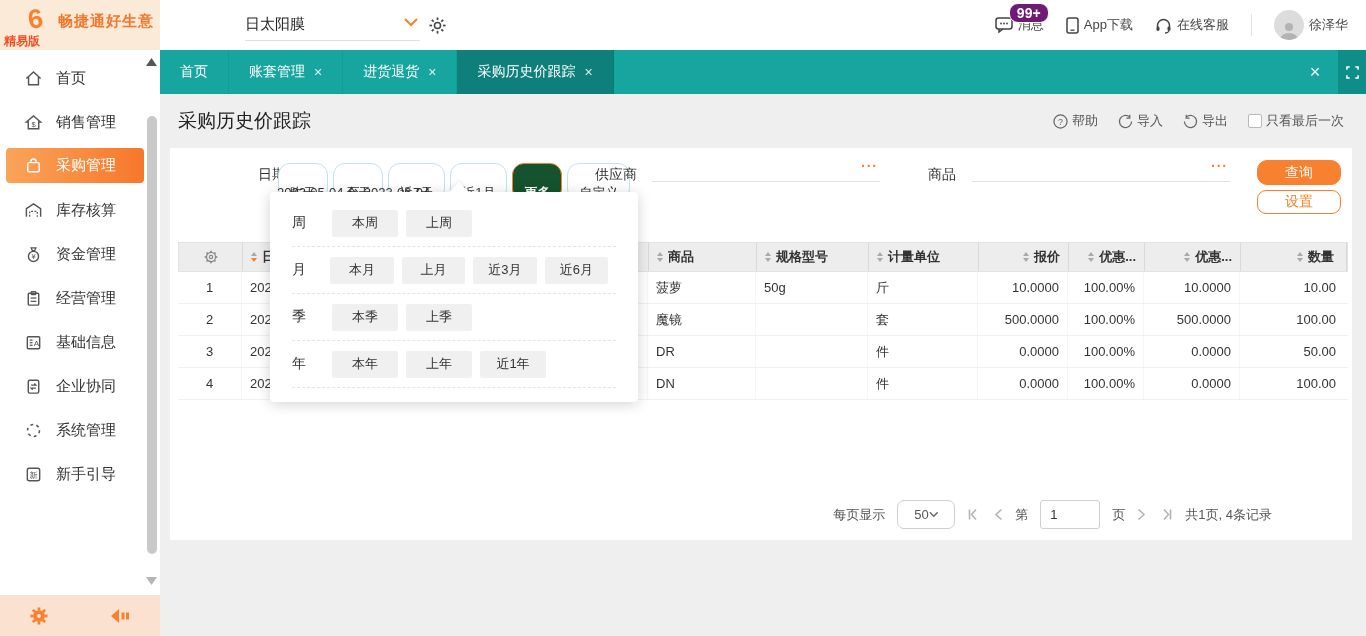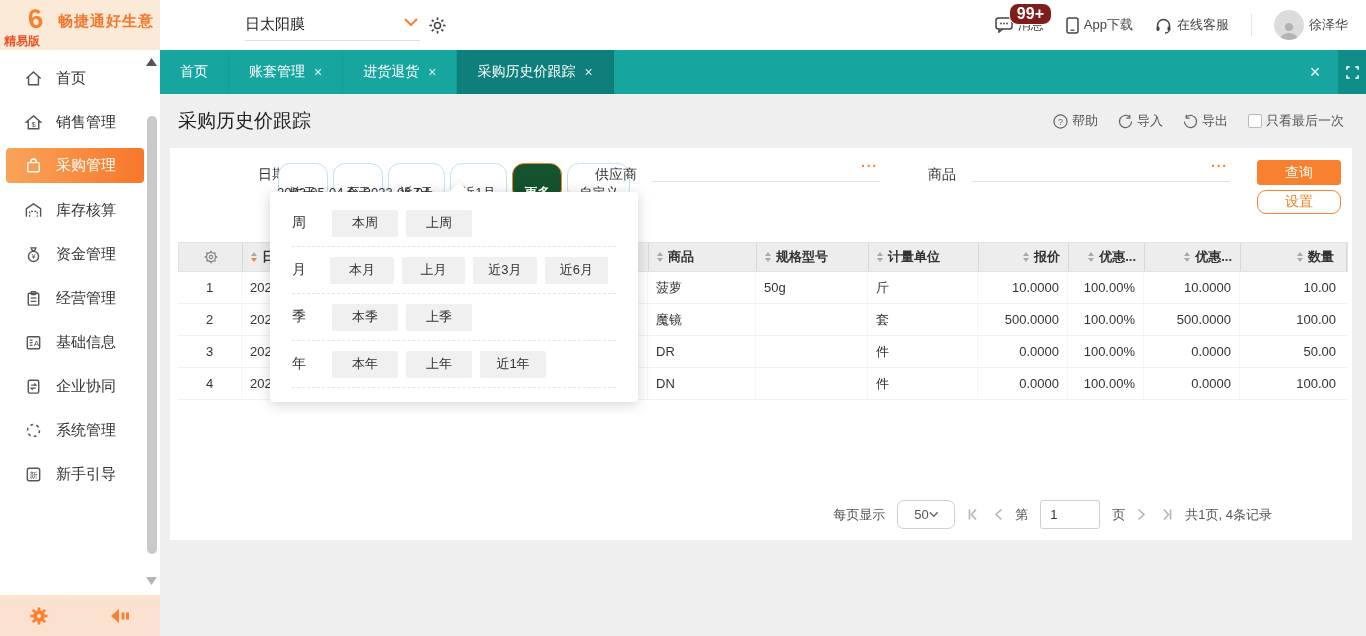--- a/index.html
+++ b/index.html
@@ -15,21 +15,21 @@
   .logo-edition { position:absolute; left:4px; top:33px; font-size:12px; font-weight:bold; color:#f04f23; }
   .company-select { position:absolute; left:245px; top:9px; width:175px; height:32px; cursor:pointer; }
   .company-select .txt { font-size:15px; color:#222; line-height:30px; }
   .company-select .line { position:absolute; left:0; right:0; bottom:0; height:1px; background:#e0e0e0; }
   .company-select .chev { position:absolute; right:2px; top:9px; }
   .hdr-gear { position:absolute; left:428px; top:16px; }
   .trial-btn { position:absolute; left:458px; top:11px; height:30px; padding:0 16px; background:#f7812e; color:#fff;
     font-size:14px; border:none; border-radius:4px; line-height:30px; cursor:pointer; }
   .hdr-right { position:absolute; right:18px; top:0; height:50px; display:flex; align-items:center; gap:22px; }
   .hdr-item { display:flex; align-items:center; gap:5px; font-size:13px; color:#444; cursor:pointer; position:relative; }
-  .badge { position:absolute; left:14px; top:-13px; background:#7f1d1d; color:#fff; font-size:16px; font-weight:bold;
+  .badge { position:absolute; left:14px; top:-13px; background:#701a75; color:#fff; font-size:14px; font-weight:bold;
     padding:1px 7px; border-radius:9px; border:1px solid #fff; }
   .hdr-divider { width:1px; height:22px; background:#e3e3e3; }
   .avatar { width:30px; height:30px; border-radius:50%; background:#dcdcdc; display:flex; align-items:flex-end; justify-content:center; overflow:hidden; }
 
   
   .sidebar { position:absolute; left:0; top:50px; width:160px; height:545px; background:#fff; z-index:20; }
   .side-list { padding-top:6px; }
   .side-item { height:44px; display:flex; align-items:center; padding-left:24px; gap:13px; font-size:15px; color:#333; cursor:pointer; }
   .side-item .ic { width:19px; height:19px; color:#555; flex:none; }
   .side-item.active { margin:0 16px 0 6px; padding-left:18px; height:35px; border-radius:4px; color:#fff;
@@ -63,21 +63,21 @@
   
   .f-label { position:absolute; font-size:14px; color:#333; }
   .pills { position:absolute; left:108px; top:15px; display:flex; gap:5px; }
   .pill { height:23px; line-height:21px; padding:18px 11px; border:1px solid #bfe3ef; border-radius:12px; background:#fff;
     font-size:13px; color:#333; cursor:pointer; }
   .pill.active { background:#14532d; border-color:#f7812e; color:#fff; font-weight:bold; }
   .date-range { position:absolute; left:107px; top:36px; font-size:13px; color:#333; }
   .u-input { position:absolute; height:24px; border-bottom:1px solid #e0e0e0; cursor:text; }
   .u-input .dots { position:absolute; right:2px; top:0px; color:#f7812e; font-size:14px; font-weight:bold; letter-spacing:1px; cursor:pointer; }
   .btn-query { position:absolute; right:11px; top:12px; width:84px; height:25px; background:#f7812e; border:1px solid #f7812e;
-    color:#fff; font-size:14px; border-radius:3px; cursor:pointer; }
+    color:#fff; font-size:14px; border-radius:10px; cursor:pointer; }
   .btn-setting { position:absolute; right:11px; top:42px; width:84px; height:24px; background:#fff; border:1px solid #f7812e;
     color:#f7812e; font-size:14px; border-radius:9px; cursor:pointer; }
 
   
   .tbl { position:absolute; left:8px; top:94px; width:1170px; }
   .tr { display:flex; align-items:center; height:32px; border-bottom:1px solid #f1f1f1; font-size:13px; color:#333; background:#fff; }
   .tr.head { height:30px; background:#ededed; border:1px solid #e2e2e2; font-weight:bold; }
   .td { display:flex; align-items:center; height:100%; padding:0 8px; border-right:1px solid rgba(0,0,0,0.035); }
   .tr.head .td { border-right:1px solid #d9d9d9; }
   .td:last-child { border-right:none; }

